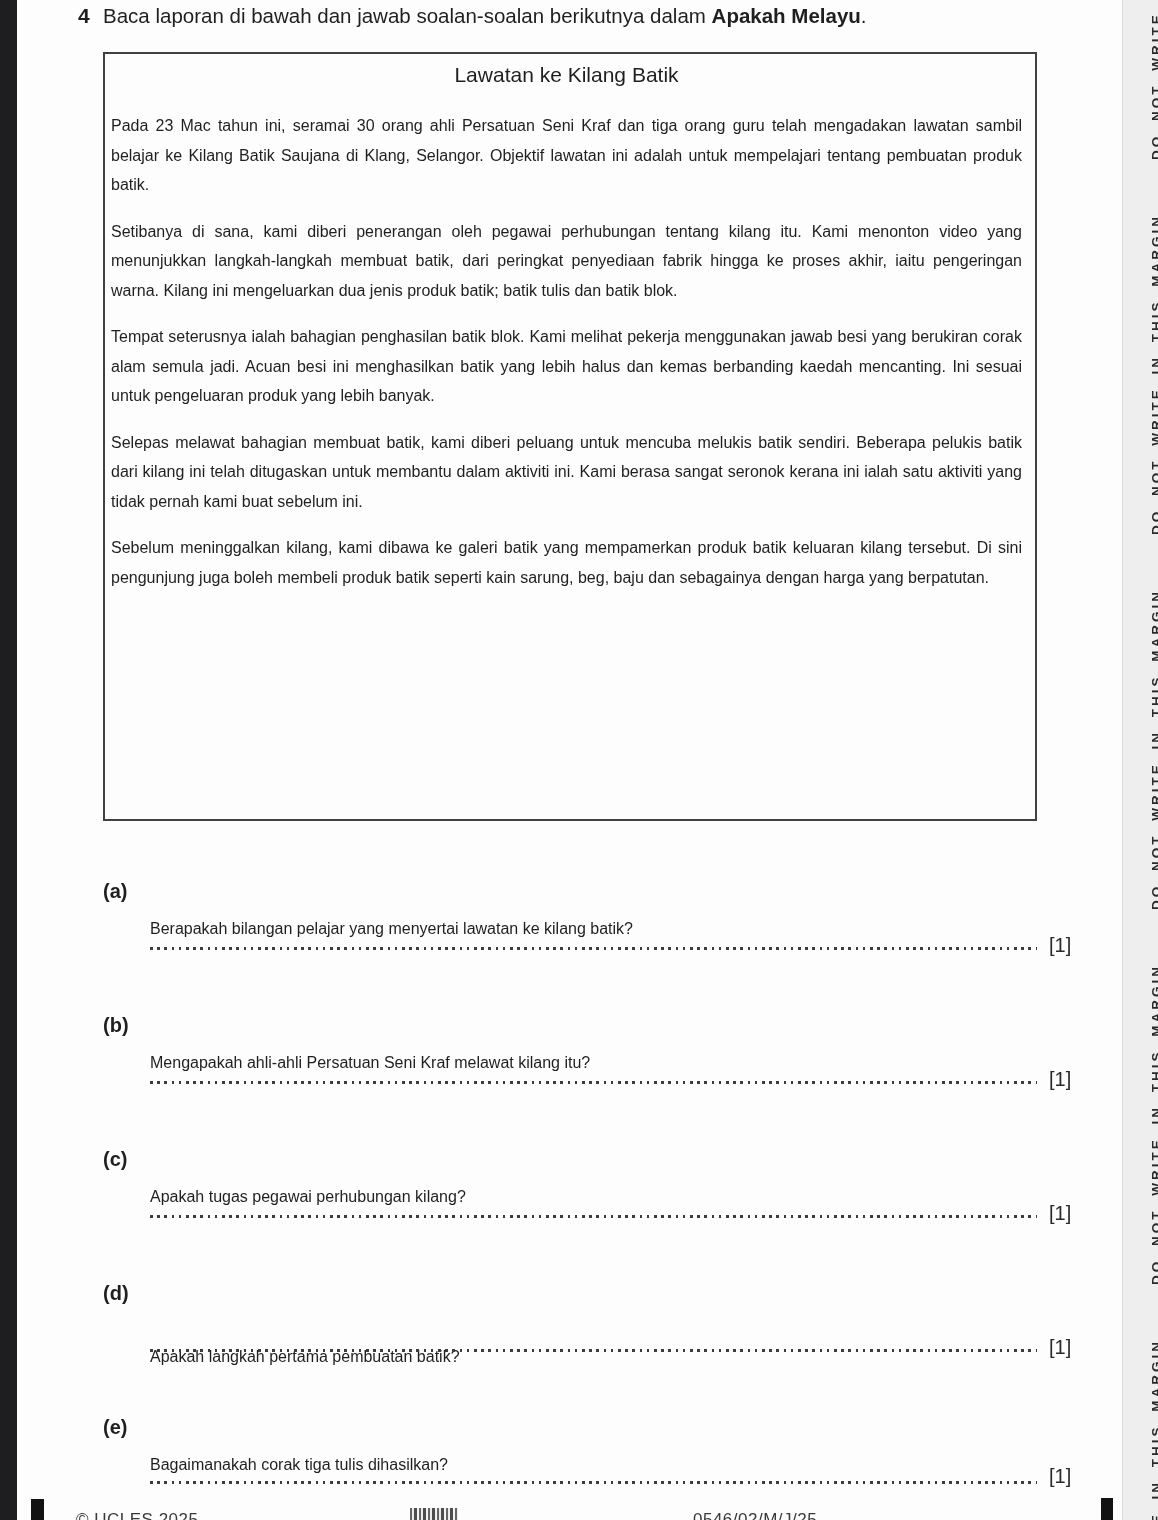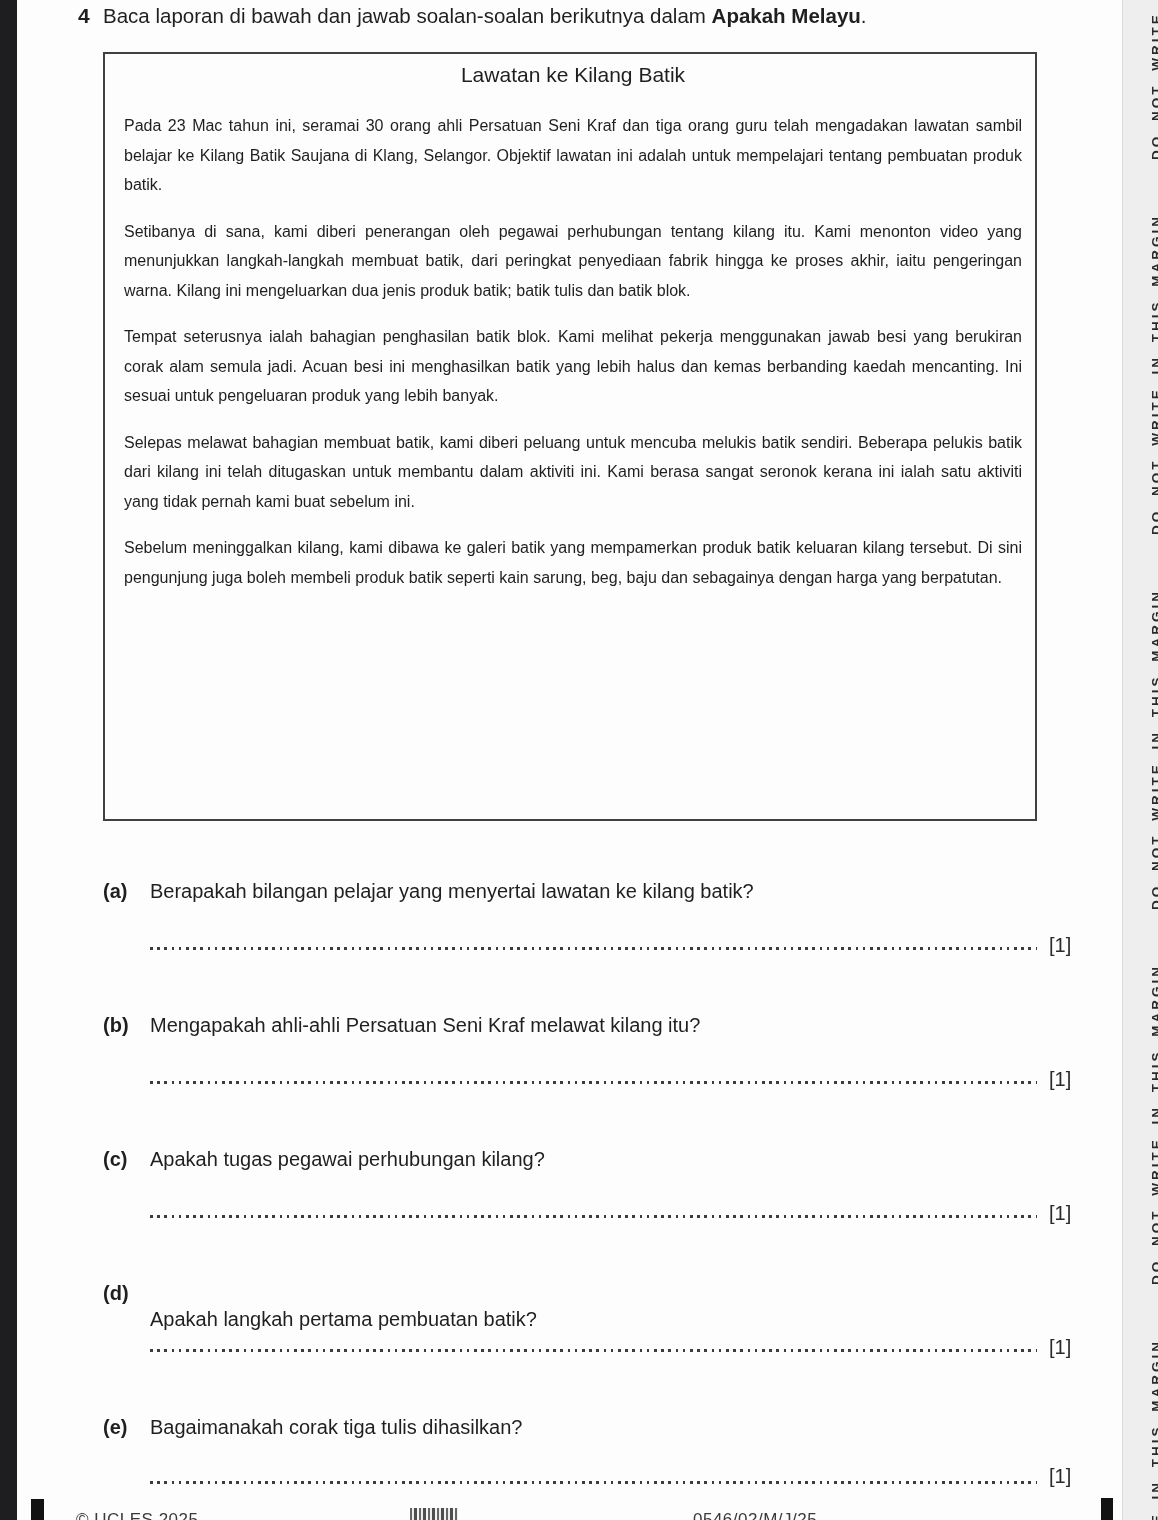--- a/index.html
+++ b/index.html
@@ -20,29 +20,29 @@
     left:1146px;width:312px;height:22px;line-height:22px;
     transform:rotate(-90deg);transform-origin:top left;
     font-size:13.5px;font-weight:600;letter-spacing:3px;word-spacing:6px;
     color:#2a2a2a;white-space:nowrap;
   }
   .qnum{left:78px;top:4px;font-size:21px;font-weight:bold;}
   .instruction{left:103px;top:4px;width:960px;font-size:20.5px;}
   .instruction b{font-weight:bold;}
   .report-box{
     left:103px;top:52px;width:934px;height:769px;box-sizing:border-box;
-    border:2px solid #414141;background:#fdfdfd;padding:9px 13px 8px 19px;
+    border:2px solid #414141;background:#fdfdfd;padding:9px 13px 8px 6px;
   }
   .report-title{text-align:center;font-size:21px;margin:0 0 24px 0;}
   .report-p{
     font-size:16px;line-height:29.5px;text-align:justify;margin:0 0 17px 0;
   }
   .report-p:last-child{margin-bottom:8px;}
   .q-label{font-size:20px;font-weight:bold;}
-  .q-text{font-size:20px;width:870px;}
+  .q-text{font-size:16px;width:870px;margin-top:40px;}
   .dotline{
     height:2.8px;width:887px;
     background-image:repeating-linear-gradient(to right,#3c3c3c 0 2.6px,transparent 2.6px 7.2px);
   }
   .mark{font-size:20px;color:#2a2a2a;}
   .footer-text{font-size:17px;letter-spacing:0.5px;color:#3a3a3a;white-space:nowrap;}
   .center-mark{
     left:410px;top:1508px;width:48px;height:14px;opacity:.85;
     background:repeating-linear-gradient(90deg,#4a4a4a 0 2px,#e9e9e9 2px 4px,#2f2f2f 4px 7px,#f2f2f2 7px 9px);
   }

